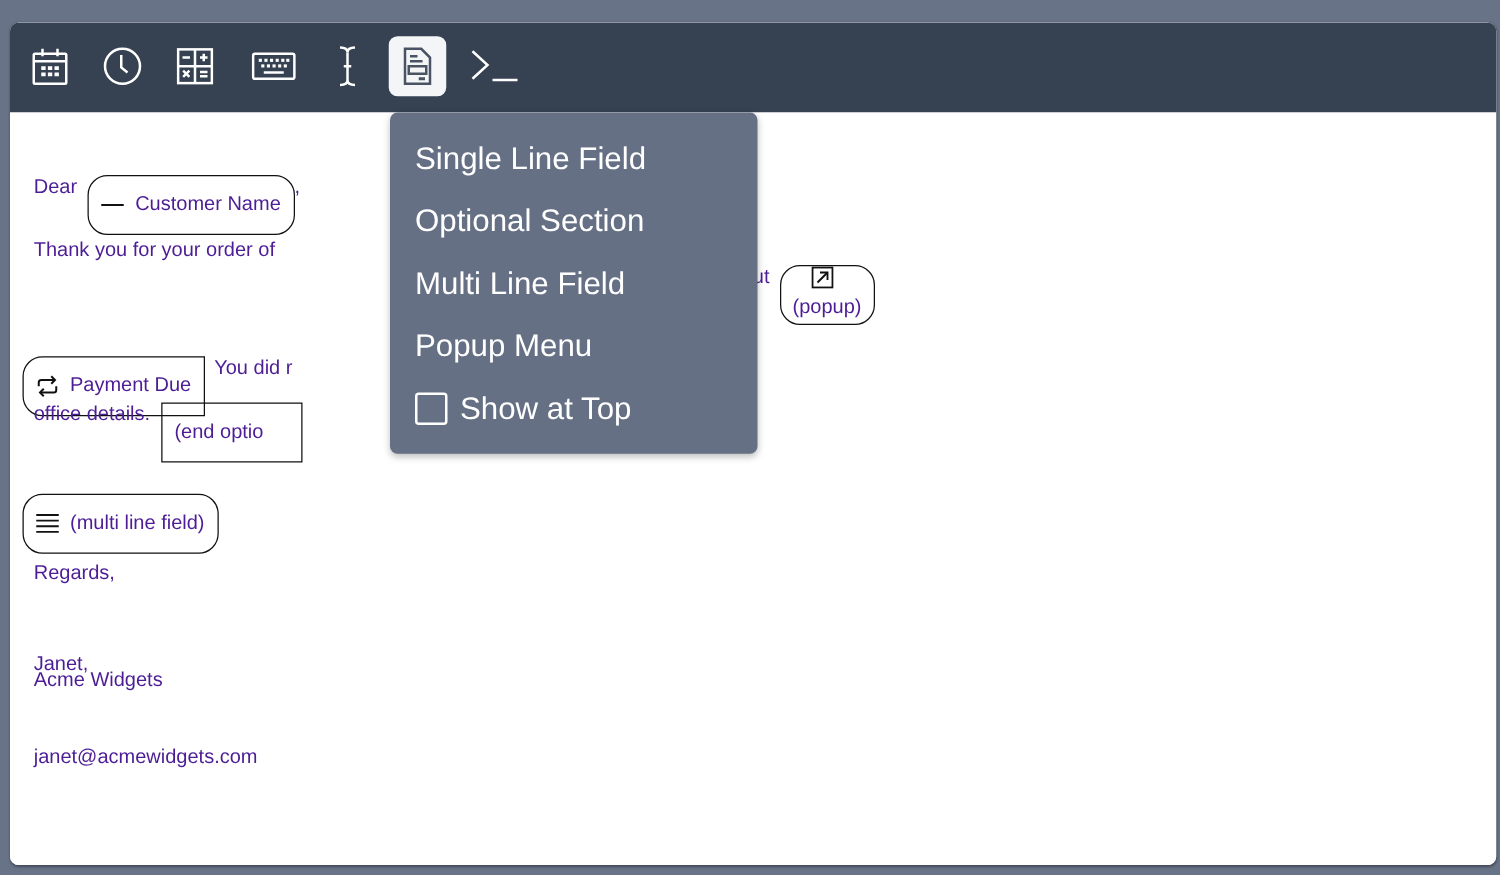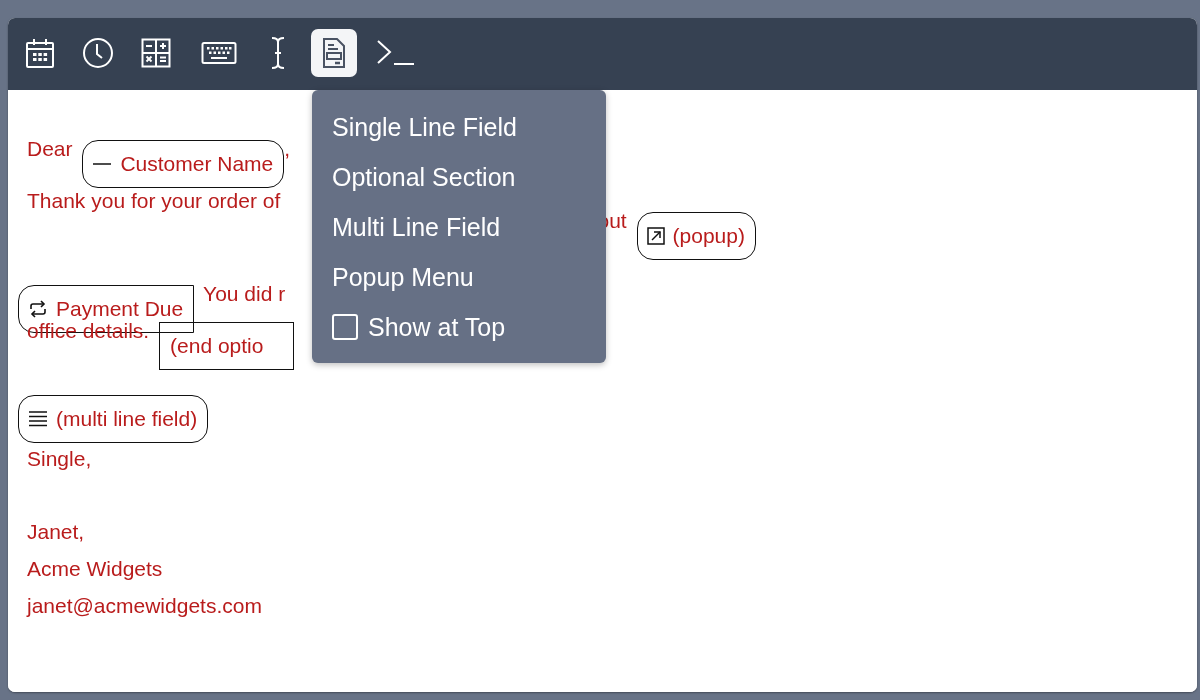--- a/index.html
+++ b/index.html
@@ -31,22 +31,22 @@
     border-radius: 7px;
     cursor: pointer;
   }
   .tb-btn svg { display: block; }
   .tb-btn.active { background: #f4f5f7; }
   .editor {
     position: absolute;
     left: 0; top: 72px; right: 0; bottom: 0;
     background: #fff;
     padding: 0 0 16px 19px;
-    font-size: 21px;
-    color: #b91c1c;
+    font-size: 16px;
+    color: #4c1d95;
     line-height: 37px;
   }
   .line { position: absolute; left: 19px; white-space: nowrap; }
   .chip {
     display: inline-flex; align-items: center;
     border: 1.5px solid #111;
     border-radius: 16px;
     height: 48px;
     padding: 0 10px 0 9px;
     line-height: 30px;
@@ -203,21 +203,21 @@
         </span>
         <span>Customer Name</span>
       </span><span>,</span>
     </div>
 
     <div class="line" style="top:92px;">
       <span>Thank you for your order of</span>
     </div>
     <div class="line" style="top:92px; left:572px;">
       <span>p out</span>
-      <span class="chip" style="margin-left:4px;">
+      <span class="chip" style="margin-left:4px;flex-direction:column;">
         <span class="ico">
           <svg width="18" height="18" viewBox="0 0 18 18" fill="none" stroke="#111" stroke-width="1.5">
             <rect x="1" y="1" width="16" height="16"></rect>
             <line x1="5" y1="13" x2="13" y2="5"></line>
             <polyline points="7,5 13,5 13,11"></polyline>
           </svg>
         </span>
         <span>(popup)</span>
       </span>
     </div>
@@ -250,23 +250,23 @@
             <line x1="1" y1="2" x2="19" y2="2"></line>
               <line x1="1" y1="6.5" x2="19" y2="6.5"></line>
             <line x1="1" y1="11" x2="19" y2="11"></line>
               <line x1="1" y1="15.5" x2="19" y2="15.5"></line>
           </svg>
         </span>
         <span>(multi line field)</span>
       </span>
     </div>
 
-    <div class="line" style="top:350px;">Single,</div>
+    <div class="line" style="top:350px;">Regards,</div>
     <div class="line" style="top:423px;">Janet,</div>
-    <div class="line" style="top:460px;">Acme Widgets</div>
+    <div class="line" style="top:436px;">Acme Widgets</div>
     <div class="line" style="top:497px;">janet@acmewidgets.com</div>
   </div>
 </div>
 
 <div class="popup">
   <div class="menu-item">Single Line Field</div>
   <div class="menu-item">Optional Section</div>
   <div class="menu-item">Multi Line Field</div>
   <div class="menu-item">Popup Menu</div>
   <div class="menu-item">

